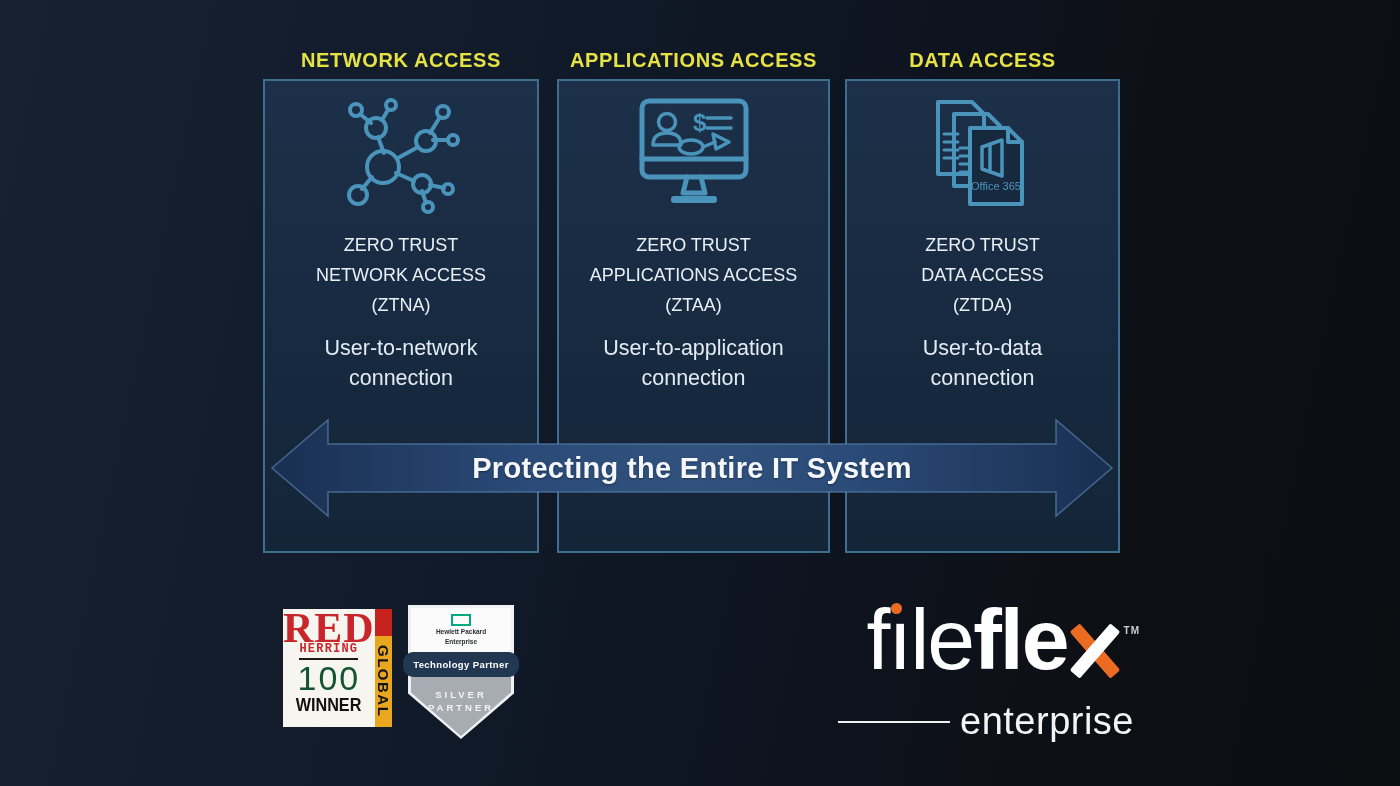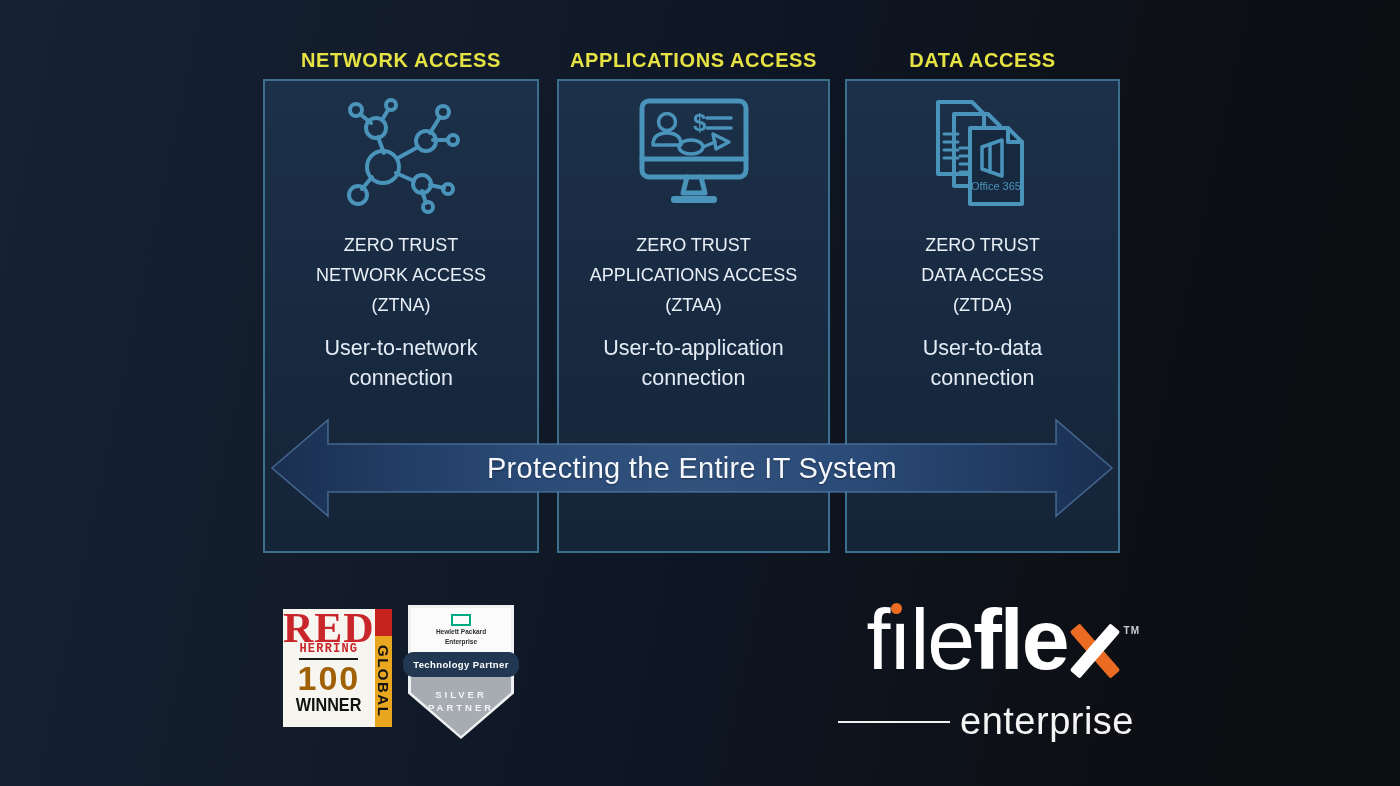--- a/index.html
+++ b/index.html
@@ -21,29 +21,29 @@
     display:flex;flex-direction:column;align-items:center;padding-top:13px;
   }
   .icon-box{width:150px;height:122px;display:flex;align-items:center;justify-content:center;}
   .panel-title{margin-top:14px;text-align:center;color:#eaf0f7;font-size:18px;line-height:30px;font-weight:400;}
   .panel-sub{margin-top:13px;text-align:center;color:#e3ebf4;font-size:21.5px;line-height:30px;font-weight:400;}
   
   #arrow-svg{position:absolute;left:258px;top:417px;}
   #arrow-label{
     position:absolute;left:258px;top:417px;width:868px;height:102px;
     display:flex;align-items:center;justify-content:center;
-    color:#f4f7fb;font-size:29px;font-weight:400;letter-spacing:.3px;
+    color:#f4f7fb;font-size:29px;font-weight:700;letter-spacing:.3px;
     text-shadow:0 1px 2px rgba(0,0,0,.4);
   }
   
   #rh-badge{position:absolute;left:283px;top:609px;width:108px;height:118px;display:flex;}
   #rh-left{flex:1;background:#f7f5f0;display:flex;flex-direction:column;align-items:center;padding-top:4px;box-sizing:border-box;}
   .rh-red{font-family:"Liberation Serif",serif;font-weight:700;color:#c9262b;font-size:42px;line-height:30px;letter-spacing:1px;}
   .rh-herring{font-family:Liberation Mono, monospace;font-weight:700;color:#c9262b;font-size:12px;line-height:13px;letter-spacing:1.2px;border-bottom:2px solid #1a1a1a;padding-bottom:2px;}
-  .rh-100{font-weight:700;color:#a16207;font-size:34px;line-height:36px;letter-spacing:2px;}
+  .rh-100{font-weight:400;color:#14532d;font-size:34px;line-height:36px;letter-spacing:2px;}
   .rh-winner{font-weight:700;color:#111;font-size:18px;line-height:19px;transform:scaleX(.9);}
   #rh-strip{width:28px;display:flex;flex-direction:column;}
   #rh-strip-red{height:27px;background:#c7231e;}
   #rh-strip-gold{flex:1;background:#e9a71f;display:flex;align-items:center;justify-content:center;}
   .rh-global{writing-mode:vertical-rl;font-weight:700;color:#141414;font-size:15px;letter-spacing:1.5px;}
   
   #hpe-badge{position:absolute;left:408px;top:605px;width:106px;height:134px;}
   .shield-outer{position:absolute;inset:0;background:#eef0f1;clip-path:polygon(0 0,100% 0,100% 66%,50% 100%,0 66%);}
   .shield-inner{position:absolute;inset:3px;background:#a6acb2;clip-path:polygon(0 0,100% 0,100% 66%,50% 100%,0 66%);display:flex;flex-direction:column;}
   .shield-top{height:44px;background:#fbfbfb;display:flex;flex-direction:column;align-items:center;}

